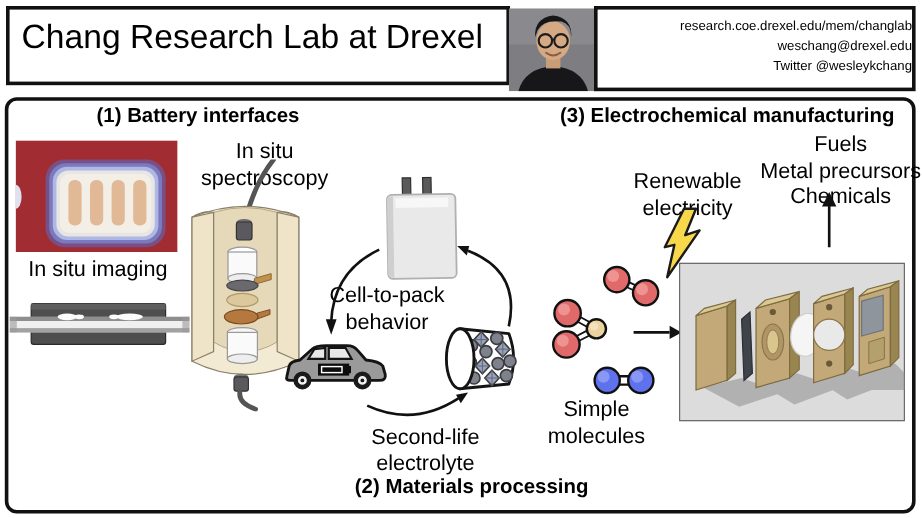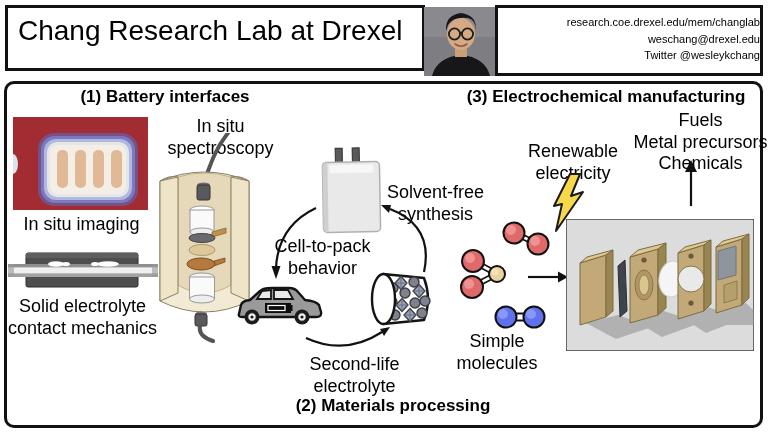--- a/index.html
+++ b/index.html
@@ -75,22 +75,20 @@
     <rect x="0" y="14" width="150" height="3.5" fill="#8e8e8e"></rect>
     <rect x="0" y="17.5" width="150" height="6" fill="#f0f0f0"></rect>
     <rect x="0" y="23.5" width="150" height="3.5" fill="#a2a2a2"></rect>
     <rect x="0" y="14" width="6" height="13" fill="#9a9a9a" opacity="0.6"></rect>
     <rect x="144" y="14" width="6" height="13" fill="#9a9a9a" opacity="0.6"></rect>
     <ellipse cx="48" cy="14" rx="8" ry="2.8" fill="#fdfdfd"></ellipse>
     <ellipse cx="58" cy="14" rx="4" ry="2" fill="#fdfdfd"></ellipse>
     <ellipse cx="100" cy="14" rx="11" ry="2.8" fill="#fdfdfd"></ellipse>
     <ellipse cx="87" cy="14" rx="4" ry="2" fill="#fdfdfd"></ellipse>
   </svg>
-  <div class="abs lbl" style="left:0px;top:296px;width:165px;">Solid electrolyte
-contact mechanics</div>
 
   <div class="abs lbl" style="left:153px;top:116px;width:135px;">In situ spectroscopy</div>
   <svg class="abs" style="left:152px;top:133px;" width="105" height="210" viewBox="0 0 105 210">
     <path d="M 76,0 Q 60,20 52,52" fill="none" stroke="#555" stroke-width="4" stroke-linecap="round"></path>
     <path d="M 8,48 Q 52,30 97,48 L 97,168 Q 52,190 8,168 Z" style="fill:var(--shell-cream)" stroke="#8a8068"></path>
     <path d="M 26,44 L 26,152 Q 52,168 79,152 L 79,44 Q 52,36 26,44 Z" fill="#e6d9ba" stroke="#b3a57f" stroke-width="0.8"></path>
 
     <ellipse cx="51.5" cy="52" rx="6.5" ry="2.5" fill="#6e6e72"></ellipse>
     <rect x="45" y="52" width="13" height="15" rx="2" fill="#5a5a5e" stroke="#333"></rect>
     <ellipse cx="50" cy="77" rx="12" ry="4" fill="#ffffff" stroke="#999"></ellipse>
@@ -172,22 +170,20 @@
           <line x1="41" y1="37.5" x2="41" y2="50.5"></line>
       </g>
     </g>
     <ellipse cx="14.5" cy="28" rx="11.5" ry="25" fill="#ffffff" stroke="#141414" stroke-width="2.4"></ellipse>
   </svg>
 
   <div class="abs lbl" style="left:265px;top:236px;width:115px;">Cell-to-pack
 behavior</div>
   <div class="abs lbl" style="left:297px;top:354px;width:115px;">Second-life
 electrolyte</div>
-  <div class="abs lbl" style="left:383px;top:182px;width:105px;">Solvent-free
-synthesis</div>
 
   <svg class="abs" style="left:263px;top:198px;" width="60" height="90" viewBox="0 0 60 90">
     <path d="M 53,10 Q 15,28 13,70" fill="none" stroke="#111" stroke-width="2.2"></path>
     <polygon points="8.5,68 13,81 17.5,68" fill="#111"></polygon>
   </svg>
   <svg class="abs" style="left:295px;top:323px;" width="100" height="38" viewBox="0 0 100 38">
     <path d="M 11,15 Q 50,33 87,9" fill="none" stroke="#111" stroke-width="2.2"></path>
     <polygon points="95,4 89,13 85,6" fill="#111"></polygon>
   </svg>
   <svg class="abs" style="left:368px;top:196px;" width="72" height="85" viewBox="0 0 72 85">

